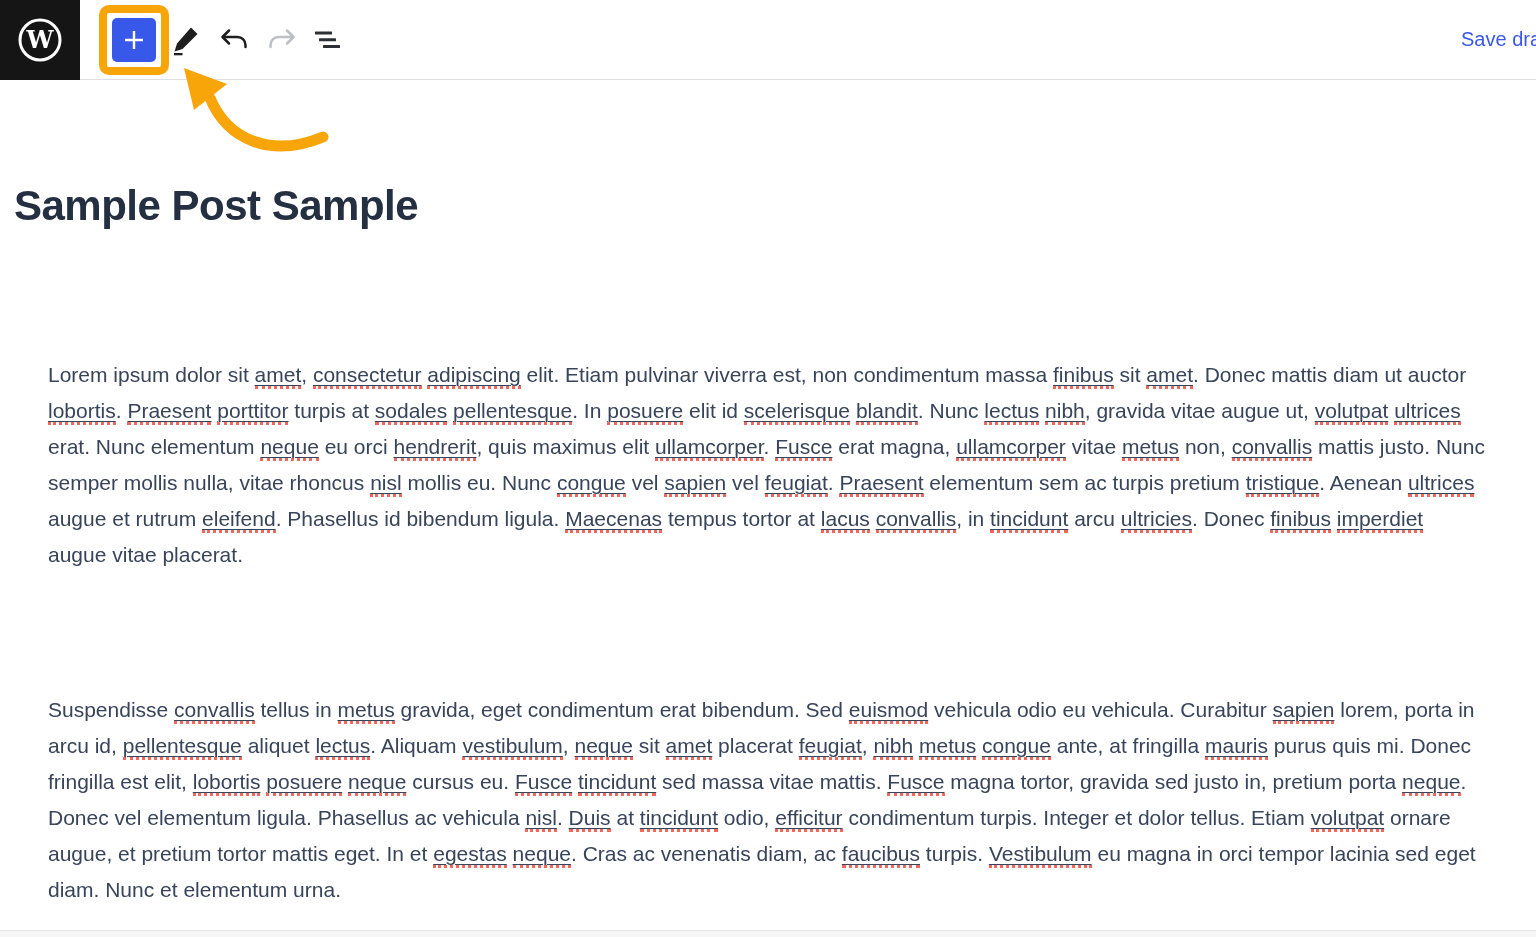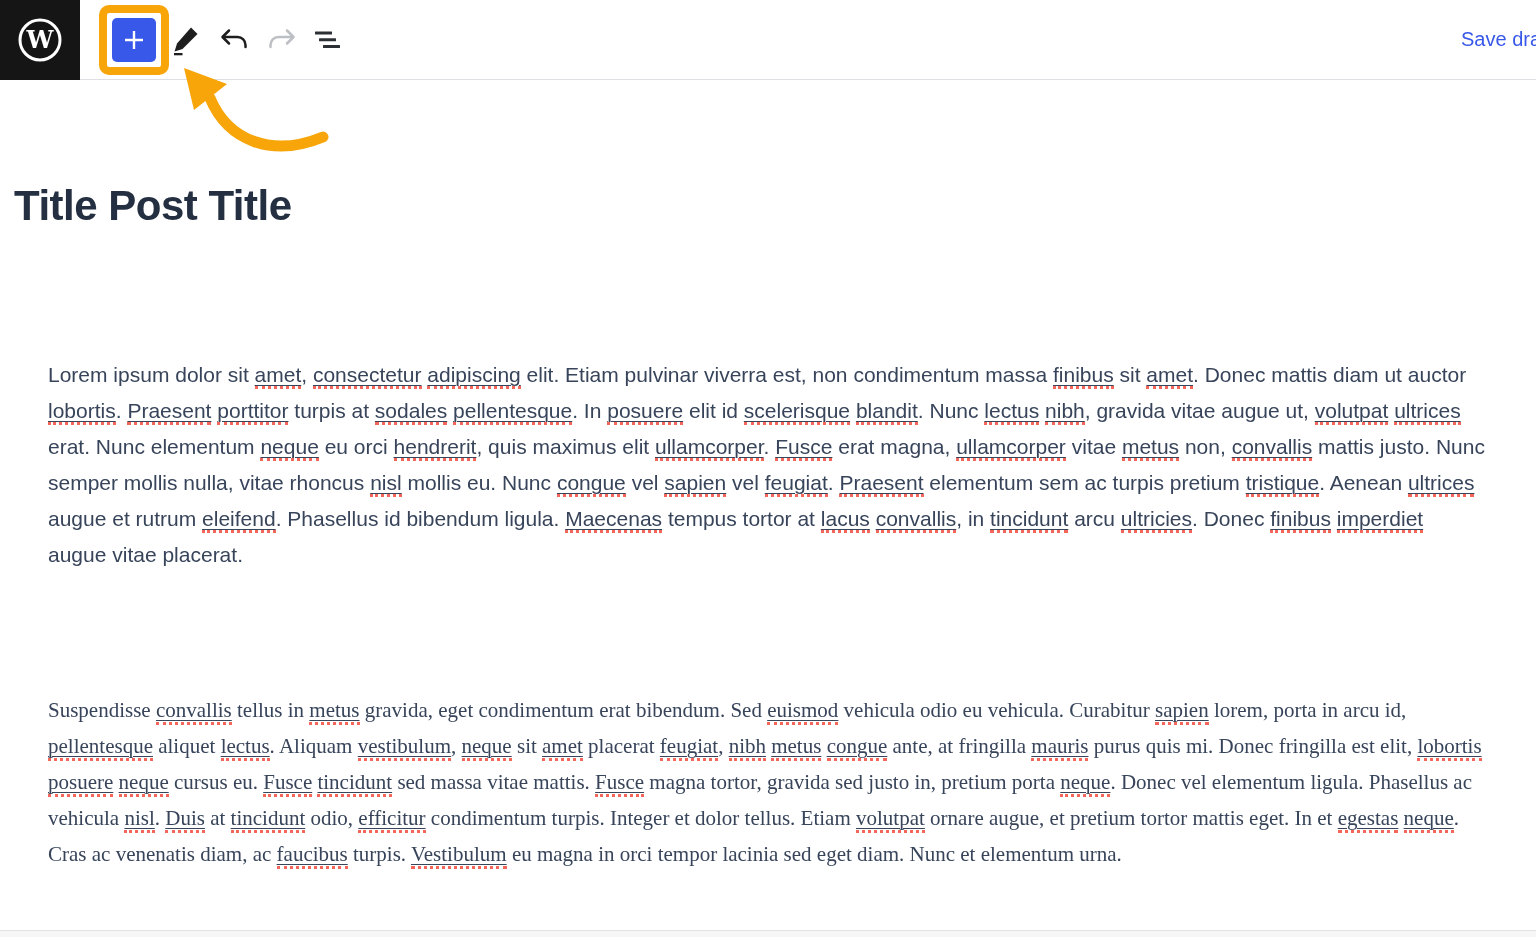--- a/index.html
+++ b/index.html
@@ -48,21 +48,21 @@
   .post-title {
     position:absolute; left:14px; top:182px; margin:0;
     font-size:42px; font-weight:700; letter-spacing:-0.5px;
     color:var(--title-color); cursor:text;
   }
   .para {
     position:absolute; left:48px; width:1438px;
     font-size:21px; line-height:36px; color:var(--body-color); cursor:text;
   }
   .para-1 { top:357px; }
-  .para-2 { top:692px;font-family:Liberation Serif, serif; }
+  .para-2 { top:692px; }
   .misspell {
     text-decoration:underline;
     text-decoration-thickness:1px;
     text-underline-offset:3px;
     border-bottom:3px dotted var(--spell-red);
   }
   .canvas-bottom {
     position:absolute; left:0; top:930px; width:1536px; height:7px;
     background:#f6f6f7; border-top:1px solid #e2e3e5; box-sizing:border-box;
   }
@@ -119,19 +119,19 @@
   </button>
 
   <a class="save-draft">Save draft</a>
 </div>
 
 <svg class="callout-arrow" width="200" height="115" viewBox="0 0 200 115">
   <path d="M60 40 C 78 83, 122 100, 173 79" fill="none" stroke="var(--highlight-orange)" stroke-width="11" stroke-linecap="round"></path>
   <polygon points="34,10 44,52 77,26" fill="var(--highlight-orange)"></polygon>
 </svg>
 
-<h1 class="post-title">Title Post Title</h1>
+<h1 class="post-title">Sample Post Sample</h1>
 
 <div class="para para-1">Lorem ipsum dolor sit <span class="misspell">amet</span>, <span class="misspell">consectetur</span> <span class="misspell">adipiscing</span> elit. Etiam pulvinar viverra est, non condimentum massa <span class="misspell">finibus</span> sit <span class="misspell">amet</span>. Donec mattis diam ut auctor <span class="misspell">lobortis</span>. <span class="misspell">Praesent</span> <span class="misspell">porttitor</span> turpis at <span class="misspell">sodales</span> <span class="misspell">pellentesque</span>. In <span class="misspell">posuere</span> elit id <span class="misspell">scelerisque</span> <span class="misspell">blandit</span>. Nunc <span class="misspell">lectus</span> <span class="misspell">nibh</span>, gravida vitae augue ut, <span class="misspell">volutpat</span> <span class="misspell">ultrices</span> erat. Nunc elementum <span class="misspell">neque</span> eu orci <span class="misspell">hendrerit</span>, quis maximus elit <span class="misspell">ullamcorper</span>. <span class="misspell">Fusce</span> erat magna, <span class="misspell">ullamcorper</span> vitae <span class="misspell">metus</span> non, <span class="misspell">convallis</span> mattis justo. Nunc semper mollis nulla, vitae rhoncus <span class="misspell">nisl</span> mollis eu. Nunc <span class="misspell">congue</span> vel <span class="misspell">sapien</span> vel <span class="misspell">feugiat</span>. <span class="misspell">Praesent</span> elementum sem ac turpis pretium <span class="misspell">tristique</span>. Aenean <span class="misspell">ultrices</span> augue et rutrum <span class="misspell">eleifend</span>. Phasellus id bibendum ligula. <span class="misspell">Maecenas</span> tempus tortor at <span class="misspell">lacus</span> <span class="misspell">convallis</span>, in <span class="misspell">tincidunt</span> arcu <span class="misspell">ultricies</span>. Donec <span class="misspell">finibus</span> <span class="misspell">imperdiet</span> augue vitae placerat.</div>
 
 <div class="para para-2">Suspendisse <span class="misspell">convallis</span> tellus in <span class="misspell">metus</span> gravida, eget condimentum erat bibendum. Sed <span class="misspell">euismod</span> vehicula odio eu vehicula. Curabitur <span class="misspell">sapien</span> lorem, porta in arcu id, <span class="misspell">pellentesque</span> aliquet <span class="misspell">lectus</span>. Aliquam <span class="misspell">vestibulum</span>, <span class="misspell">neque</span> sit <span class="misspell">amet</span> placerat <span class="misspell">feugiat</span>, <span class="misspell">nibh</span> <span class="misspell">metus</span> <span class="misspell">congue</span> ante, at fringilla <span class="misspell">mauris</span> purus quis mi. Donec fringilla est elit, <span class="misspell">lobortis</span> <span class="misspell">posuere</span> <span class="misspell">neque</span> cursus eu. <span class="misspell">Fusce</span> <span class="misspell">tincidunt</span> sed massa vitae mattis. <span class="misspell">Fusce</span> magna tortor, gravida sed justo in, pretium porta <span class="misspell">neque</span>. Donec vel elementum ligula. Phasellus ac vehicula <span class="misspell">nisl</span>. <span class="misspell">Duis</span> at <span class="misspell">tincidunt</span> odio, <span class="misspell">efficitur</span> condimentum turpis. Integer et dolor tellus. Etiam <span class="misspell">volutpat</span> ornare augue, et pretium tortor mattis eget. In et <span class="misspell">egestas</span> <span class="misspell">neque</span>. Cras ac venenatis diam, ac <span class="misspell">faucibus</span> turpis. <span class="misspell">Vestibulum</span> eu magna in orci tempor lacinia sed eget diam. Nunc et elementum urna.</div>
 
 <div class="canvas-bottom"></div>
 
 </body></html>

